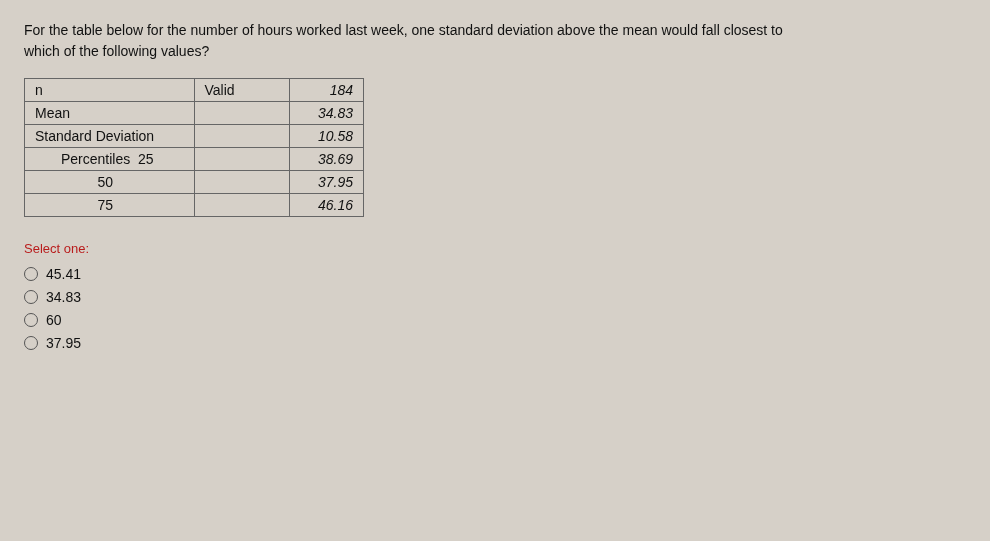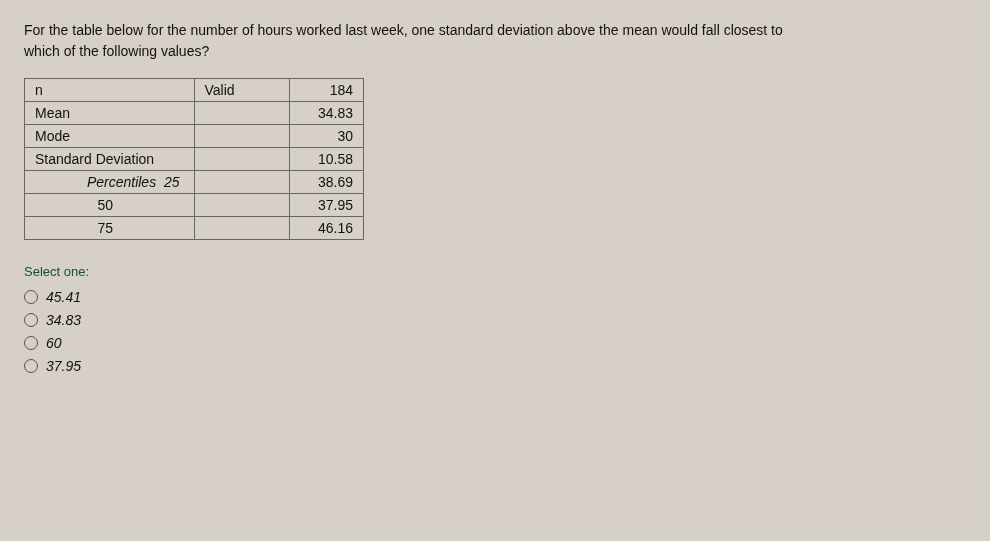--- a/index.html
+++ b/index.html
@@ -45,37 +45,37 @@
       width: 160px;
     }
 
     .stats-table td.middle-col {
       width: 90px;
     }
 
     .stats-table td.value-col {
       width: 70px;
       text-align: right;
+      font-style: italic;
     }
 
     .stats-table td.indent {
       text-align: right;
       padding-right: 14px;
     }
 
     .select-one-label {
       font-size: 13px;
-      color: #14532d;
+      color: #b91c1c;
       margin-bottom: 10px;
     }
 
     .options-list {
       list-style: none;
       padding: 0;
-      font-style: italic;
     }
 
     .options-list li {
       display: flex;
       align-items: center;
       margin-bottom: 7px;
       font-size: 14px;
       color: #111;
     }
 
@@ -105,35 +105,30 @@
     </tr>
 
 
     <tr>
       <td class="label-col">Mean</td>
       <td class="middle-col"></td>
       <td class="value-col">34.83</td>
     </tr>
 
 
-    <tr>
-      <td class="label-col">Mode</td>
-      <td class="middle-col"></td>
-      <td class="value-col">30</td>
-    </tr>
 
     <tr>
       <td class="label-col">Standard Deviation</td>
       <td class="middle-col"></td>
       <td class="value-col">10.58</td>
     </tr>
 
 
     <tr>
-      <td class="label-col indent" style="text-align:right; padding-left:10px;font-style:italic;">Percentiles&nbsp;&nbsp;25</td>
+      <td class="label-col indent" style="text-align:center; padding-left:10px;">Percentiles&nbsp;&nbsp;25</td>
       <td class="middle-col"></td>
       <td class="value-col">38.69</td>
     </tr>
 
     <tr>
       <td class="label-col indent" style="text-align:center; padding-right:18px;">50</td>
       <td class="middle-col"></td>
       <td class="value-col">37.95</td>
     </tr>
 

